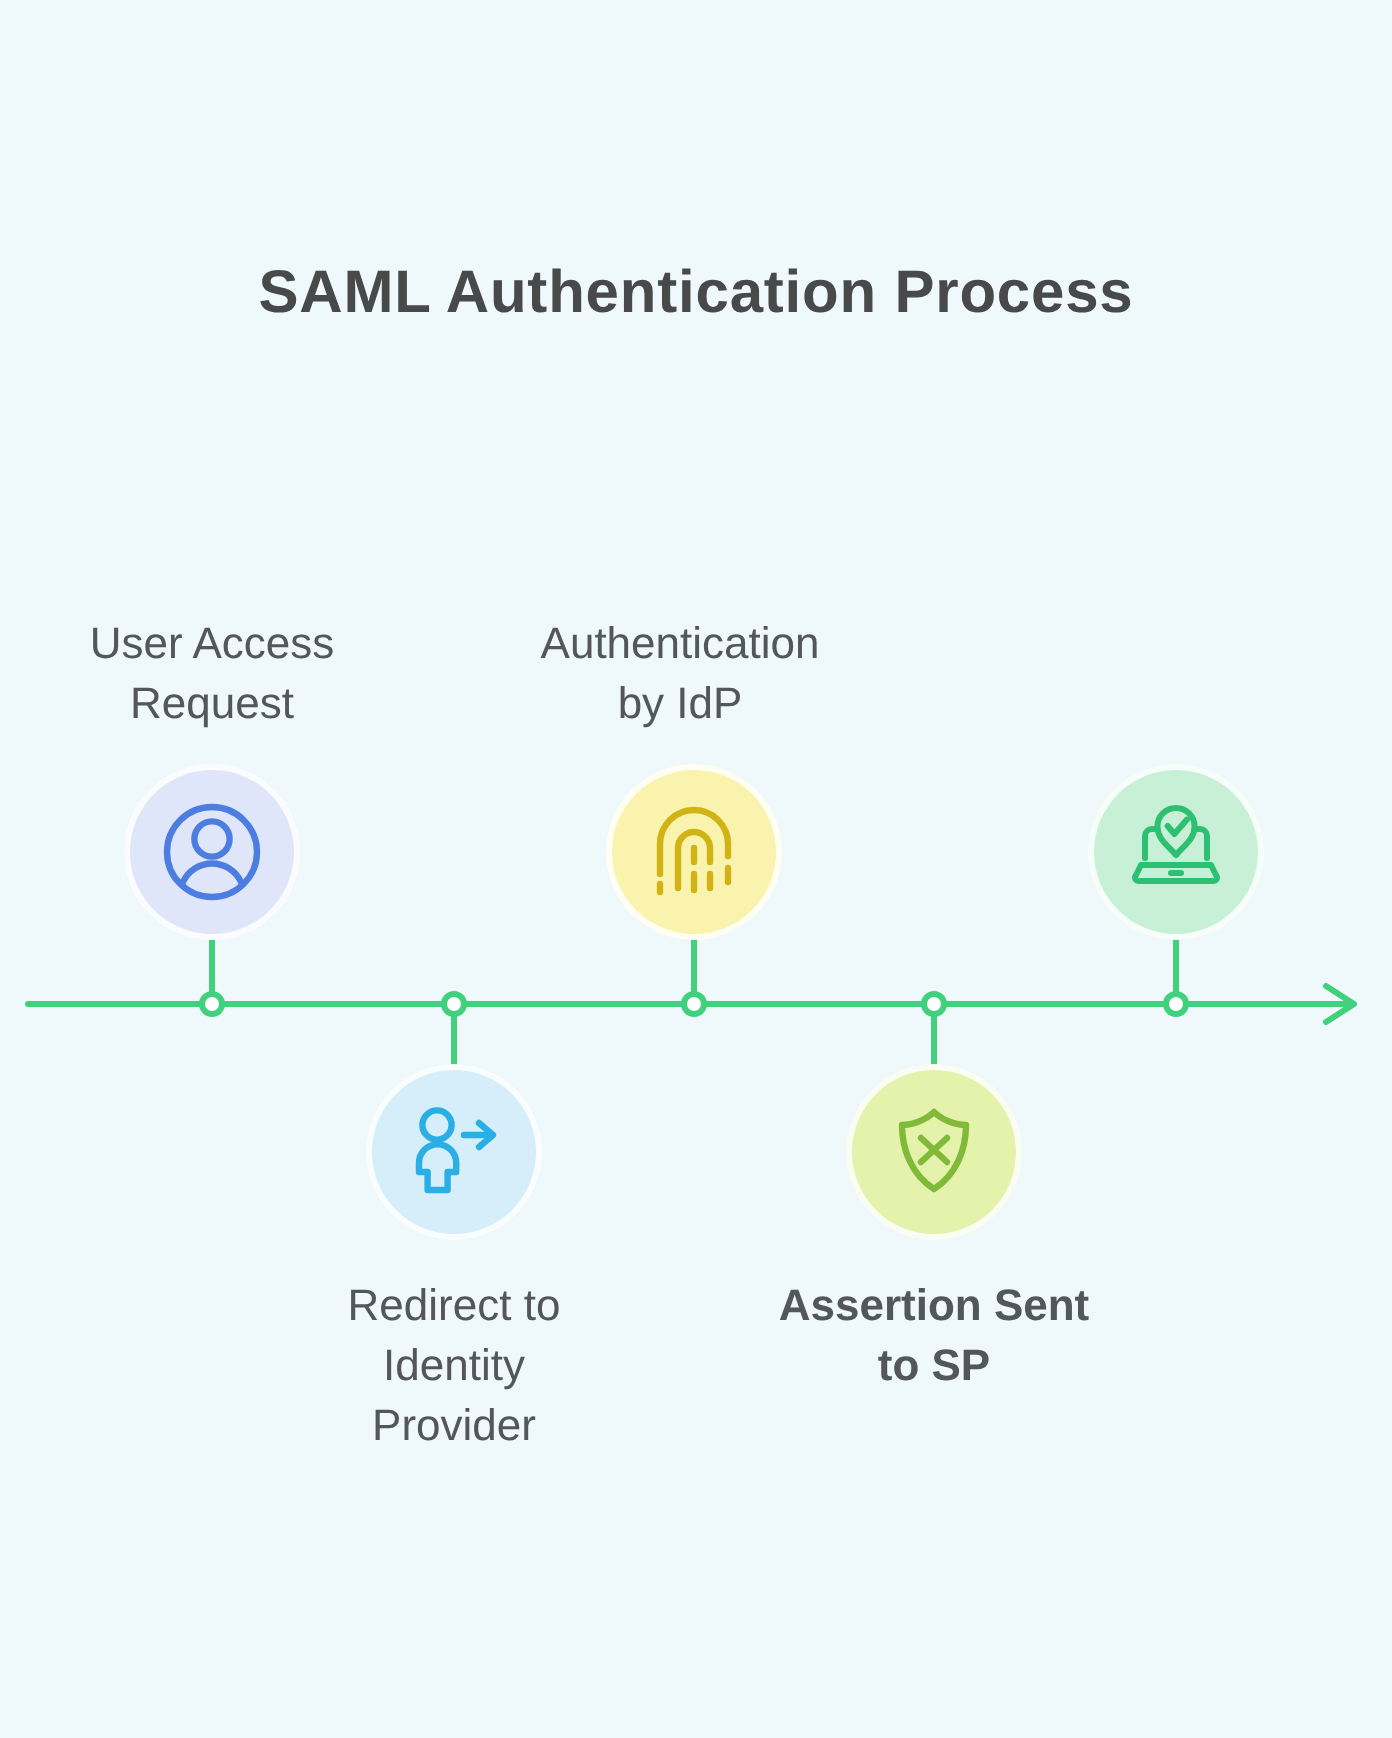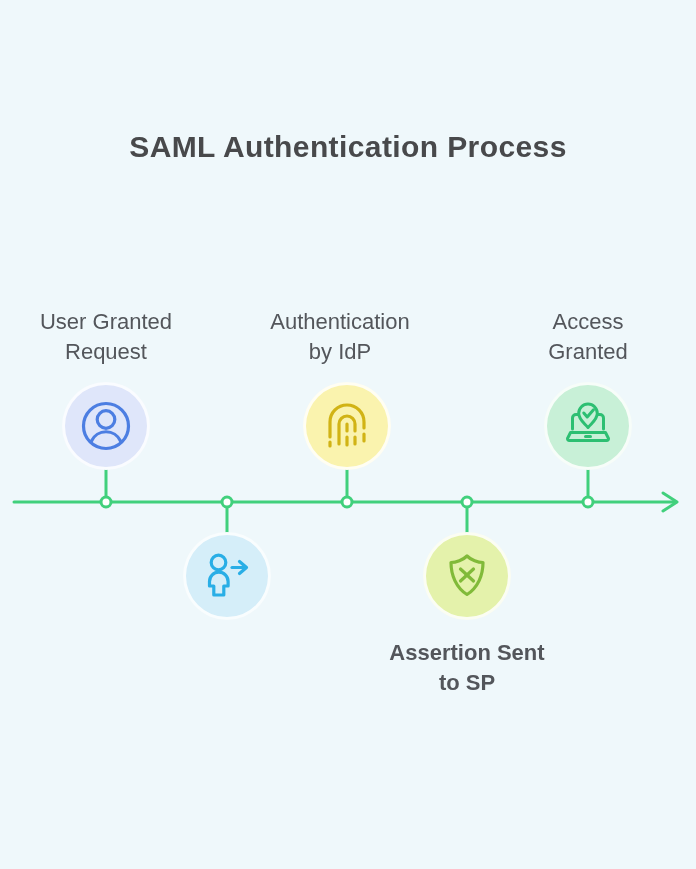--- a/index.html
+++ b/index.html
@@ -80,38 +80,41 @@
     </g>
     <g stroke="#41d07c" stroke-width="3" fill="#ffffff">
       <circle cx="106" cy="502" r="5"></circle>
       <circle cx="227" cy="502" r="5"></circle>
       <circle cx="347" cy="502" r="5"></circle>
       <circle cx="467" cy="502" r="5"></circle>
       <circle cx="588" cy="502" r="5"></circle>
     </g>
   </svg>
 
-  <div class="step-label label-1">User Granted
+  <div class="step-label label-1">User Access
 Request</div>
   <div class="bubble bubble-1">
     <svg class="icon" width="52" height="52" viewBox="0 0 52 52" fill="none" stroke="#4c7ee2" stroke-width="3.2" stroke-linecap="round" stroke-linejoin="round">
       <circle cx="26" cy="26" r="22.5"></circle>
       <circle cx="26" cy="19.5" r="8.8"></circle>
       <path d="M 11.5 41 A 16 16 0 0 1 40.5 41"></path>
     </svg>
   </div>
 
   <div class="bubble bubble-2">
     <svg class="icon" width="52" height="52" viewBox="0 0 52 52" fill="none" stroke="#29aee6" stroke-width="3.2" stroke-linecap="round" stroke-linejoin="round">
       <circle cx="17.5" cy="12.5" r="7.3"></circle>
       <path d="M 8.5 36 V 31.5 A 9.3 9.3 0 0 1 27.1 31.5 V 36 H 22.8 V 45 H 12.8 V 36 Z"></path>
       <path d="M 31 17.5 H 44.5"></path>
       <path d="M 38.5 11.5 L 45.5 17.5 L 38.5 23.5"></path>
     </svg>
   </div>
+  <div class="step-label label-2">Redirect to
+Identity
+Provider</div>
 
   <div class="step-label label-3">Authentication
 by IdP</div>
   <div class="bubble bubble-3">
     <svg class="icon" width="52" height="52" viewBox="0 0 52 52" fill="none" stroke="#d1b315" stroke-width="3.2" stroke-linecap="round" stroke-linejoin="round">
       <path d="M 9 37 V 22 A 17 17 0 0 1 43 22 V 28"></path>
       <path d="M 43 34 V 41"></path>
       <path d="M 9 42 V 46"></path>
       <path d="M 18 44 V 24 A 8 8 0 0 1 34 24 V 31"></path>
       <path d="M 34 37 V 44"></path>
@@ -123,22 +126,20 @@
   <div class="bubble bubble-4">
     <svg class="icon" width="52" height="52" viewBox="0 0 52 52" fill="none" stroke="#81ba39" stroke-width="3.2" stroke-linecap="round" stroke-linejoin="round">
       <path d="M 26 6 C 30 10 37 12.5 42 12.5 C 42 25 37 37.5 26 44.5 C 15 37.5 10 25 10 12.5 C 15 12.5 22 10 26 6 Z"></path>
       <path d="M 19.5 19 L 32.5 31"></path>
       <path d="M 32.5 19 L 19.5 31"></path>
     </svg>
   </div>
   <div class="step-label label-4">Assertion Sent
 to SP</div>
 
-  <div class="step-label label-5">Access
-Granted</div>
   <div class="bubble bubble-5">
     <svg class="icon" width="52" height="52" viewBox="0 0 52 52" fill="none" stroke="#2dbf72" stroke-width="3" stroke-linecap="round" stroke-linejoin="round">
       <path d="M 10.5 29 V 18 A 3.5 3.5 0 0 1 14 14.5 H 16"></path>
       <path d="M 41.5 29 V 18 A 3.5 3.5 0 0 0 38 14.5 H 36"></path>
       <path d="M 8.5 32.5 H 43.5 L 46.5 38.5 A 1.8 1.8 0 0 1 44.7 40.5 H 7.3 A 1.8 1.8 0 0 1 5.5 38.5 Z"></path>
       <path d="M 23.5 36.5 H 28.5"></path>
       <path d="M 26 4 A 9.3 9.3 0 0 1 35.3 13.3 C 35.3 19.5 30 22.8 26 27.5 C 22 22.8 16.7 19.5 16.7 13.3 A 9.3 9.3 0 0 1 26 4 Z"></path>
       <path d="M 21.8 13 L 25.2 17 L 31.5 9.8"></path>
     </svg>
   </div>

